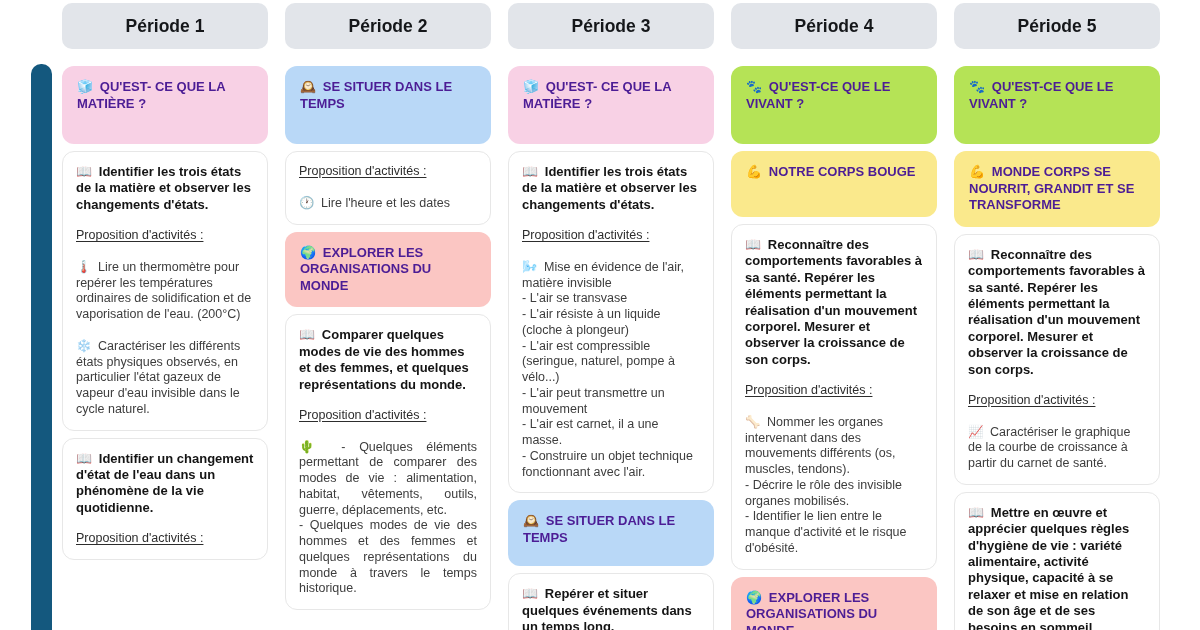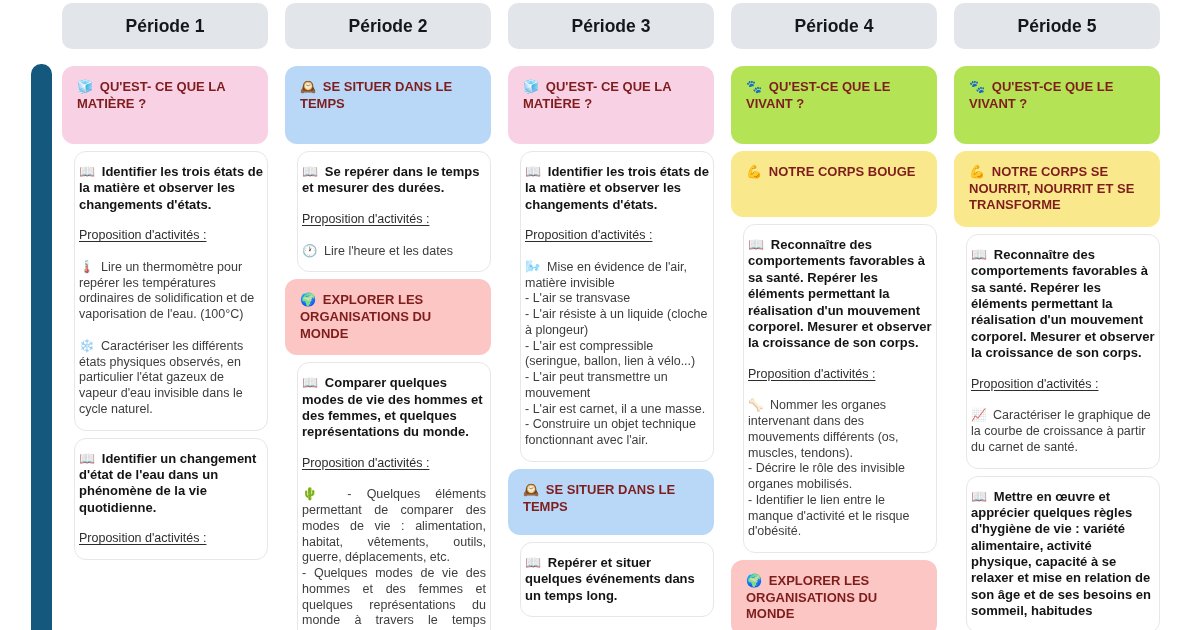--- a/index.html
+++ b/index.html
@@ -40,33 +40,32 @@
     border-radius: 12px;
     margin-bottom: 7px;
     box-sizing: border-box;
     flex: 0 0 auto;
   }
   .card.theme {
     padding: 13px 15px;
     font-weight: 700;
     font-size: 13px;
     line-height: 1.28;
-    color: #7f1d1d;
+    color: #4c1d95;
     min-height: 66px;
   }
   .column > :nth-child(2).theme { min-height: 78px; }
 
   .card.detail {
     background: #ffffff;
     border: 1px solid #e7e7e7;
-    padding: 12px 4px;
+    padding: 12px 13px;
     font-size: 12.5px;
     line-height: 1.26;
     color: #3d3d3d;
-    margin-left: 12px;
   }
   .detail p { margin: 0 0 15px 0; }
   .detail .title { font-weight: 700; font-size: 13px; color: #141414; }
   .detail .prop { text-decoration: underline; text-underline-offset: 2px; color: #2d2d2d; }
   .detail .block { margin: 0 0 15px 0; }
   .detail .block:last-child, .detail p:last-child { margin-bottom: 0; }
   .detail.justify .block { text-align: justify; }
 
   .emoji {
     font-family: "DejaVu Sans", sans-serif;
@@ -80,36 +79,35 @@
 <div class="page">
   <div class="left-bar" style="background: rgb(20, 88, 126);"></div>
   <div class="board" id="board">
       <div class="column">
         <div class="col-header" style="background: rgb(226, 229, 234);">Période 1</div>
         <div class="card theme" style="background: rgb(248, 209, 229);"><span class="emoji">🧊</span> <span class="theme-title">QU'EST- CE QUE LA MATIÈRE ?</span></div>
         <div class="card detail" style="border-color: rgb(231, 231, 231);">
           <p class="title"><span class="emoji">📖</span> <span>Identifier les trois états de la matière et observer les changements d'états.</span></p>
           <p class="prop">Proposition d'activités :</p>
           <div class="block">
-            <div class="line"><span class="emoji">🌡️</span> <span>Lire un thermomètre pour repérer les températures ordinaires de solidification et de vaporisation de l'eau. (100°C)</span></div>
+            <div class="line"><span class="emoji">🌡️</span> <span>Lire un thermomètre pour repérer les températures ordinaires de solidification et de vaporisation de l'eau. (200°C)</span></div>
           </div>
           <div class="block">
             <div class="line"><span class="emoji">❄️</span> <span>Caractériser les différents états physiques observés, en particulier l'état gazeux de vapeur d'eau invisible dans le cycle naturel.</span></div>
           </div>
         </div>
         <div class="card detail" style="border-color: rgb(231, 231, 231);">
           <p class="title"><span class="emoji">📖</span> <span>Identifier un changement d'état de l'eau dans un phénomène de la vie quotidienne.</span></p>
           <p class="prop">Proposition d'activités :</p>
         </div>
       </div>
       <div class="column">
         <div class="col-header" style="background: rgb(226, 229, 234); text-align: right;">Période 2</div>
         <div class="card theme" style="background: rgb(185, 216, 247);"><span class="emoji">🕰️</span> <span class="theme-title">SE SITUER DANS LE TEMPS</span></div>
         <div class="card detail" style="border-color: rgb(231, 231, 231);">
-          <p class="title"><span class="emoji">📖</span> <span>Se repérer dans le temps et mesurer des durées.</span></p>
           <p class="prop">Proposition d'activités :</p>
           <div class="block">
             <div class="line"><span class="emoji">🕐</span> <span>Lire l'heure et les dates</span></div>
           </div>
         </div>
         <div class="card theme" style="background: rgb(251, 198, 195);"><span class="emoji">🌍</span> <span class="theme-title">EXPLORER LES ORGANISATIONS DU MONDE</span></div>
         <div class="card detail justify" style="border-color: rgb(231, 231, 231);">
           <p class="title"><span class="emoji">📖</span> <span>Comparer quelques modes de vie des hommes et des femmes, et quelques représentations du monde.</span></p>
           <p class="prop">Proposition d'activités :</p>
           <div class="block">
@@ -121,21 +119,21 @@
       <div class="column">
         <div class="col-header" style="background: rgb(226, 229, 234);">Période 3</div>
         <div class="card theme" style="background: rgb(248, 209, 229);"><span class="emoji">🧊</span> <span class="theme-title">QU'EST- CE QUE LA MATIÈRE ?</span></div>
         <div class="card detail" style="border-color: rgb(231, 231, 231);">
           <p class="title"><span class="emoji">📖</span> <span>Identifier les trois états de la matière et observer les changements d'états.</span></p>
           <p class="prop">Proposition d'activités :</p>
           <div class="block">
             <div class="line"><span class="emoji">🌬️</span> <span>Mise en évidence de l'air, matière invisible</span></div>
             <div class="line">- L'air se transvase</div>
             <div class="line">- L'air résiste à un liquide (cloche à plongeur)</div>
-            <div class="line">- L'air est compressible (seringue, ballon, lien à vélo...)</div>
+            <div class="line">- L'air est compressible (seringue, naturel, pompe à vélo...)</div>
             <div class="line">- L'air peut transmettre un mouvement</div>
             <div class="line">- L'air est carnet, il a une masse.</div>
             <div class="line">- Construire un objet technique fonctionnant avec l'air.</div>
           </div>
         </div>
         <div class="card theme" style="background: rgb(185, 216, 247);"><span class="emoji">🕰️</span> <span class="theme-title">SE SITUER DANS LE TEMPS</span></div>
         <div class="card detail" style="border-color: rgb(231, 231, 231);">
           <p class="title"><span class="emoji">📖</span> <span>Repérer et situer quelques événements dans un temps long.</span></p>
         </div>
       </div>
@@ -150,21 +148,21 @@
             <div class="line"><span class="emoji">🦴</span> <span>Nommer les organes intervenant dans des mouvements différents (os, muscles, tendons).</span></div>
             <div class="line">- Décrire le rôle des invisible organes mobilisés.</div>
             <div class="line">- Identifier le lien entre le manque d'activité et le risque d'obésité.</div>
           </div>
         </div>
         <div class="card theme" style="background: rgb(251, 198, 195);"><span class="emoji">🌍</span> <span class="theme-title">EXPLORER LES ORGANISATIONS DU MONDE</span></div>
       </div>
       <div class="column">
         <div class="col-header" style="background: rgb(226, 229, 234);">Période 5</div>
         <div class="card theme" style="background: rgb(181, 227, 86);"><span class="emoji">🐾</span> <span class="theme-title">QU'EST-CE QUE LE VIVANT ?</span></div>
-        <div class="card theme" style="background: rgb(250, 233, 140);"><span class="emoji">💪</span> <span class="theme-title">NOTRE CORPS SE NOURRIT, NOURRIT ET SE TRANSFORME</span></div>
+        <div class="card theme" style="background: rgb(250, 233, 140);"><span class="emoji">💪</span> <span class="theme-title">MONDE CORPS SE NOURRIT, GRANDIT ET SE TRANSFORME</span></div>
         <div class="card detail" style="border-color: rgb(231, 231, 231);">
           <p class="title"><span class="emoji">📖</span> <span>Reconnaître des comportements favorables à sa santé. Repérer les éléments permettant la réalisation d'un mouvement corporel. Mesurer et observer la croissance de son corps.</span></p>
           <p class="prop">Proposition d'activités :</p>
           <div class="block">
             <div class="line"><span class="emoji">📈</span> <span>Caractériser le graphique de la courbe de croissance à partir du carnet de santé.</span></div>
           </div>
         </div>
         <div class="card detail" style="border-color: rgb(231, 231, 231);">
           <p class="title"><span class="emoji">📖</span> <span>Mettre en œuvre et apprécier quelques règles d'hygiène de vie : variété alimentaire, activité physique, capacité à se relaxer et mise en relation de son âge et de ses besoins en sommeil, habitudes</span></p>
         </div>

